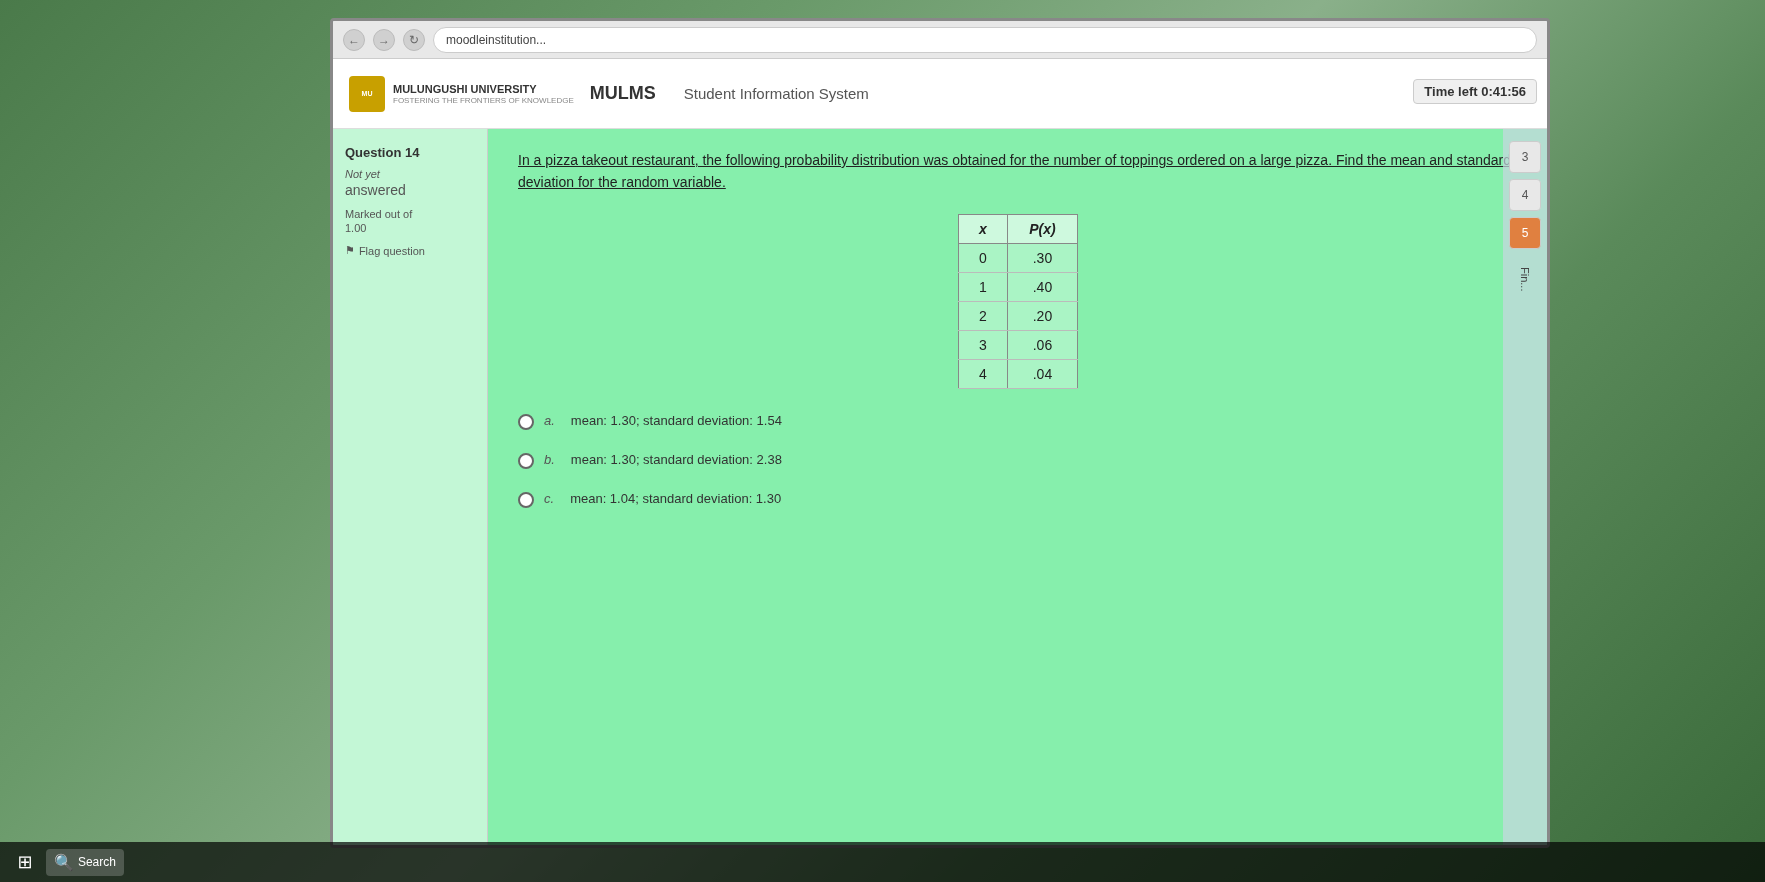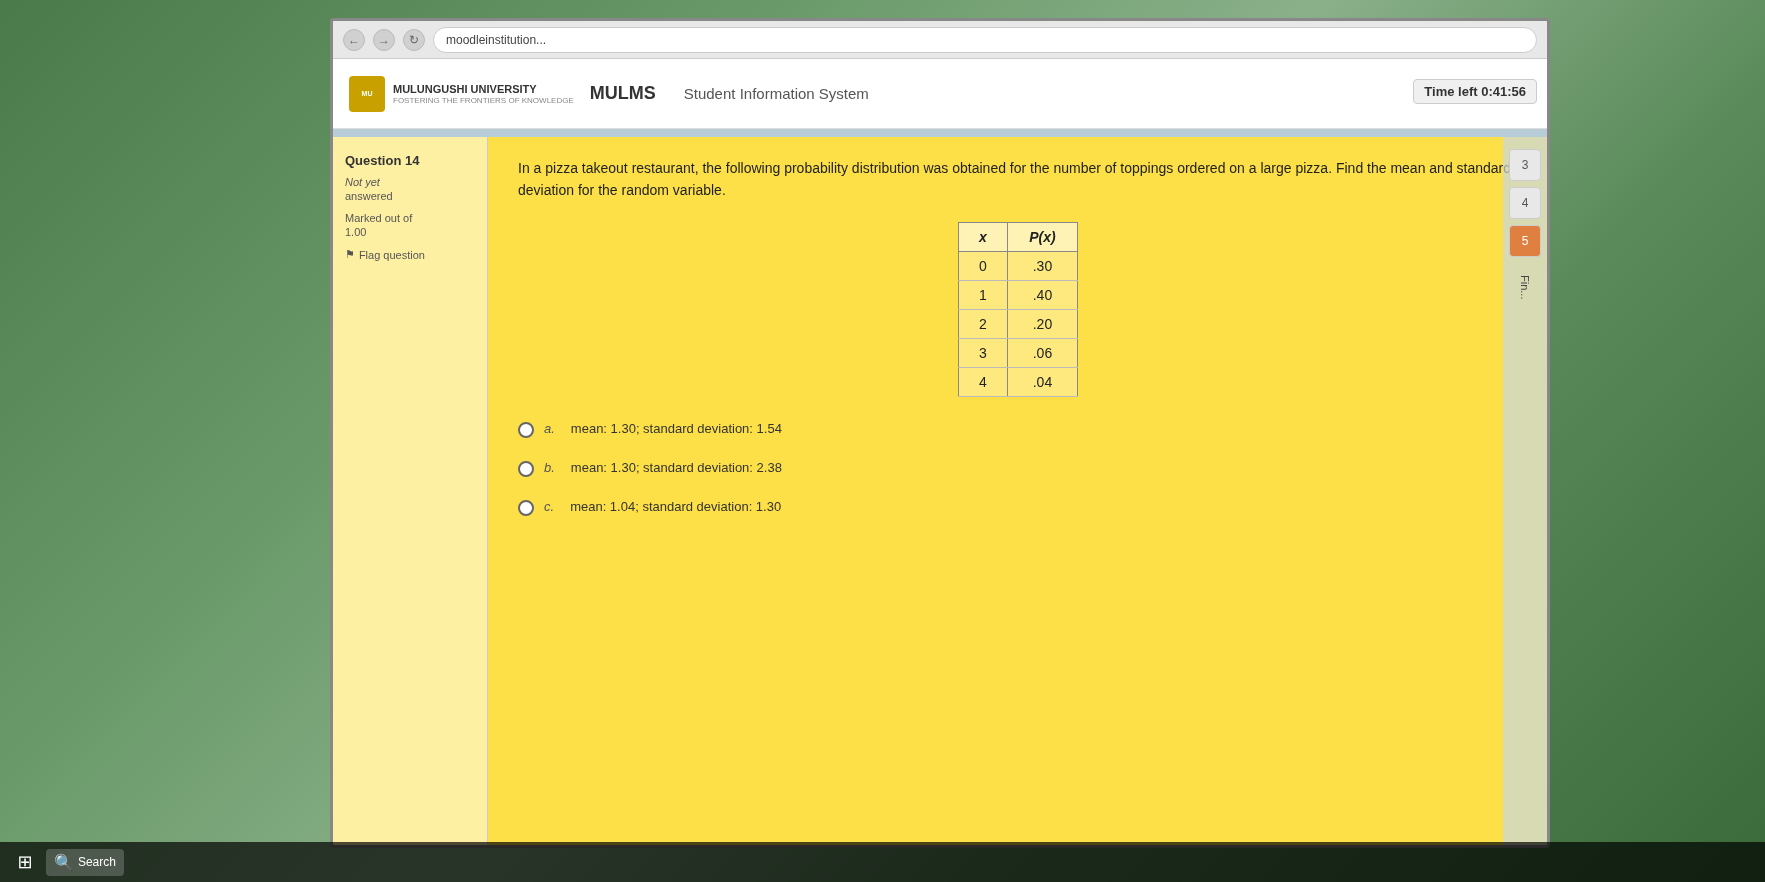--- a/index.html
+++ b/index.html
@@ -131,22 +131,21 @@
       font-weight: bold;
       color: #333;
       border-radius: 4px;
     }
 
     
     .main-content {
       display: flex;
       width: 100%;
       height: calc(100% - 96px);
-      background: #fde047;
-      margin-top: 8px;
+      background: #86efac;
     }
 
     
     .sidebar {
       width: 155px;
       min-width: 155px;
       background: rgba(255,255,255,0.5);
       padding: 16px 12px;
       border-right: 1px solid #ccc;
     }
@@ -159,21 +158,21 @@
     }
 
     .not-yet-label {
       font-size: 11px;
       color: #555;
       margin-bottom: 2px;
       font-style: italic;
     }
 
     .answered-label {
-      font-size: 11px;
+      font-size: 14px;
       color: #555;
       margin-bottom: 10px;
     }
 
     .marked-out-label {
       font-size: 11px;
       color: #555;
       margin-bottom: 2px;
     }
 
@@ -204,20 +203,21 @@
       padding: 20px 30px;
       overflow-y: auto;
     }
 
     .question-text {
       font-size: 14px;
       color: #222;
       line-height: 1.6;
       margin-bottom: 20px;
       font-weight: 500;
+      text-decoration: underline;
     }
 
     
     .prob-table-wrapper {
       margin: 10px 0 24px 0;
       display: flex;
       justify-content: center;
     }
 
     .prob-table {

